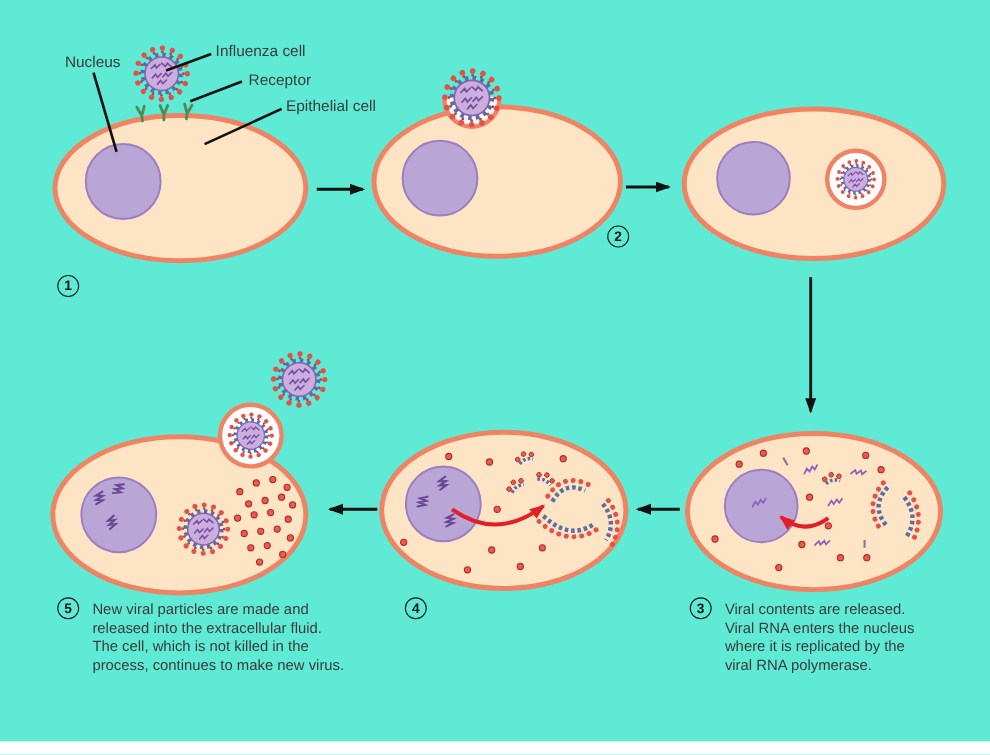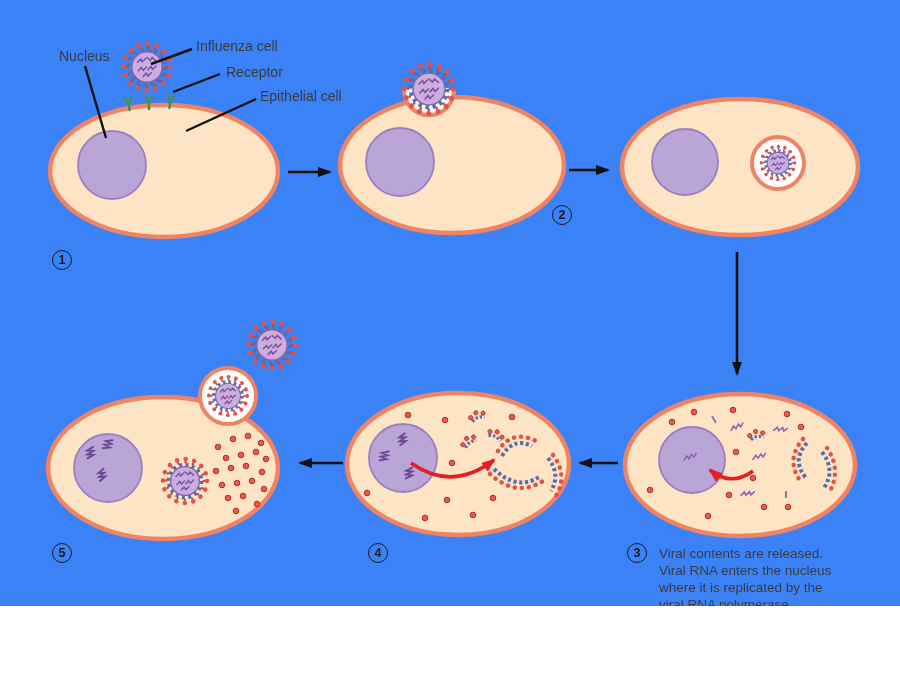--- a/index.html
+++ b/index.html
@@ -1,18 +1,18 @@
 <!DOCTYPE html>
 <html><head>
 <meta charset="utf-8">
 <style>
   html,body{margin:0;padding:0;}
   .stage{
-    position:relative;width:900px;height:606px;
-    background:#3b82f6;overflow:hidden;
+    position:relative;width:900px;height:674px;
+    background:#5eead4;overflow:hidden;
     font-family:"Liberation Sans",sans-serif;color:#3b3b3b;
   }
   .stage svg{position:absolute;left:0;top:0;}
   .callout{
     position:absolute;font-size:14px;line-height:15px;white-space:nowrap;
   }
   .cap-text{
     position:absolute;font-size:13.5px;line-height:17px;white-space:pre-line;
   }
   .badge{
@@ -224,14 +224,18 @@
 
 <div class="badge" style="left:627px;top:543px">3</div>
 <div class="cap-text" style="left:659px;top:545px;width:230px">Viral contents are released.
 Viral RNA enters the nucleus
 where it is replicated by the
 viral RNA polymerase.</div>
 
 <div class="badge" style="left:368px;top:543px">4</div>
 
 <div class="badge" style="left:52px;top:543px">5</div>
+<div class="cap-text" style="left:84px;top:545px;width:270px">New viral particles are made and
+released into the extracellular fluid.
+The cell, which is not killed in the
+process, continues to make new virus.</div>
 
 </div>
 
 </body></html>

